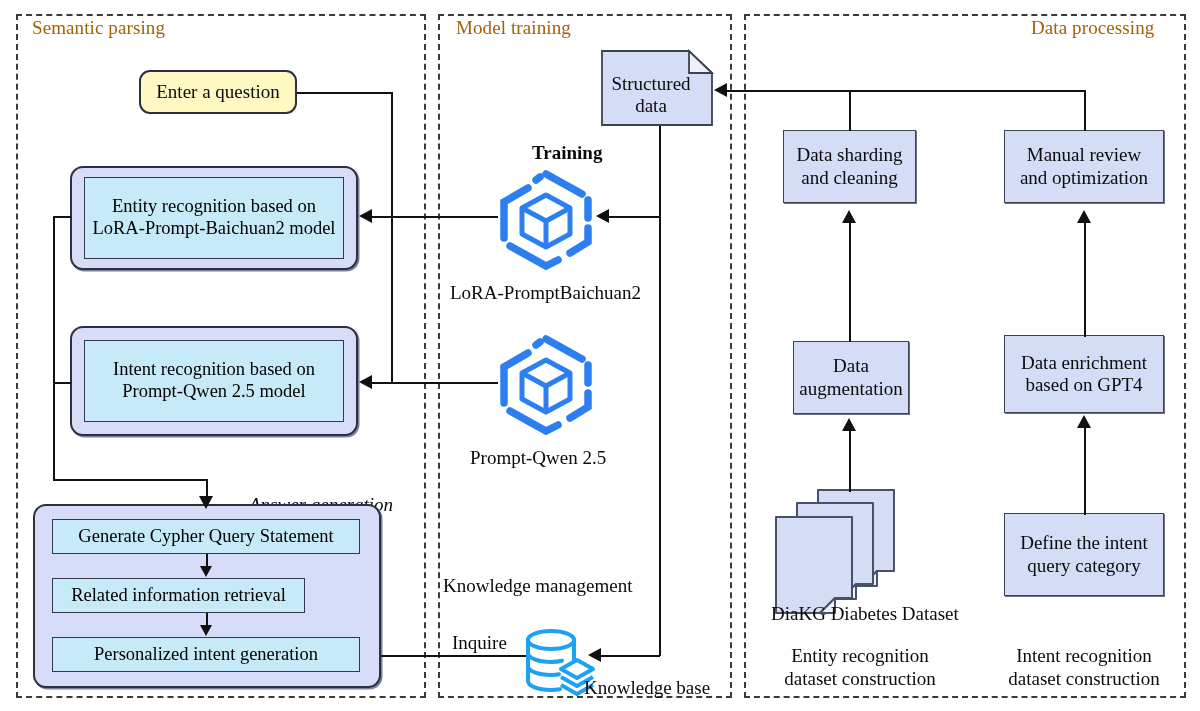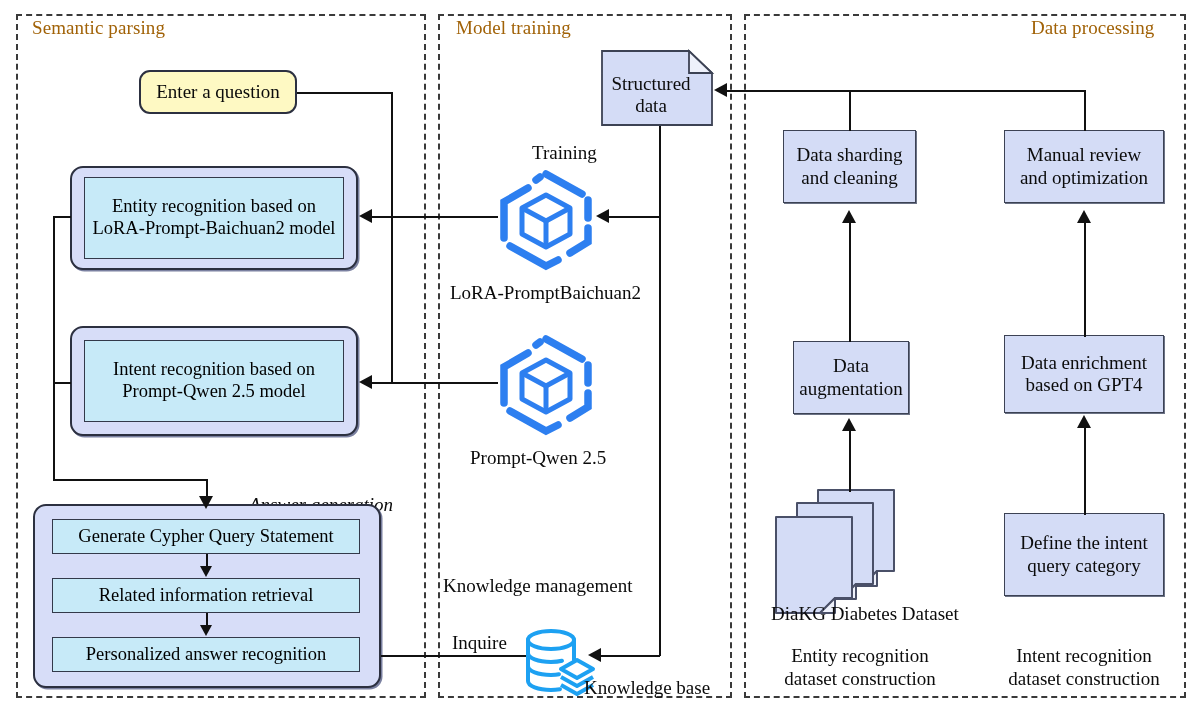--- a/index.html
+++ b/index.html
@@ -64,25 +64,25 @@
   <div class="inner-cyan" style="left:84px;top:340px;width:260px;height:82px;font-size:18.5px;padding:0 4px;">
     <span>Intent recognition based on Prompt-Qwen 2.5 model</span>
   </div>
 
   <div class="cap" style="left:249px;top:494px;font-style:italic;">Answer generation</div>
 
   <div class="node group-outer" style="left:33px;top:504px;width:348px;height:184px;"></div>
   <div class="inner-cyan" style="left:52px;top:519px;width:308px;height:35px;font-size:18.5px;">
     <span>Generate Cypher Query Statement</span>
   </div>
-  <div class="inner-cyan" style="left:52px;top:578px;width:308px;height:35px;font-size:18.5px;">
+  <div class="inner-cyan" style="left:52px;top:578px;width:253px;height:35px;font-size:18.5px;">
     <span>Related information retrieval</span>
   </div>
   <div class="inner-cyan" style="left:52px;top:637px;width:308px;height:35px;font-size:18.5px;">
-    <span>Personalized answer recognition</span>
+    <span>Personalized intent generation</span>
   </div>
 
   <div class="vline" style="left:206px;top:554px;height:13px;"></div>
   <div class="arrow sm down" style="left:200px;top:566px;"></div>
   <div class="vline" style="left:206px;top:613px;height:13px;"></div>
   <div class="arrow sm down" style="left:200px;top:625px;"></div>
 
   <div class="vline" style="left:53px;top:216px;height:264px;"></div>
 
   <div class="hline" style="left:53px;top:216px;width:18px;"></div>
@@ -108,21 +108,21 @@
   <div class="hline" style="left:381px;top:655px;width:150px;"></div>
 
   <div class="doc" style="left:601px;top:50px;">
     <svg width="112" height="76" viewBox="0 0 112 76">
       <path d="M1 1 H88 L111 23 V75 H1 Z" fill="#d4dcf6" stroke="#3c4254" stroke-width="1.8"></path>
       <path d="M88 1 L88 23 L111 23 Z" fill="#eef1fb" stroke="#3c4254" stroke-width="1.8"></path>
     </svg>
   </div>
   <div class="cap multi" style="left:601px;top:73px;width:100px;font-size:19px;text-align:center;line-height:1.15;">Structured data</div>
 
-  <div class="cap" style="left:532px;top:142px;">Training</div>
+  <div class="cap" style="left:532px;top:142px;font-weight:bold;">Training</div>
 
   <div class="icon-wrap" style="left:498px;top:168px;">
     <svg width="96" height="104" viewBox="0 0 96 104">
       <g fill="none" stroke="#2d7ff0" stroke-width="7.5" stroke-linecap="round">
         <path d="M48 6 L84 26"></path>
         <path d="M90 32 L90 50"></path>
         <path d="M90 60 L90 74 L72 85"></path>
         <path d="M60 92 L48 98 L12 78"></path>
         <path d="M6 70 L6 34 L30 20"></path>
         <path d="M38 12 L42 9"></path>

